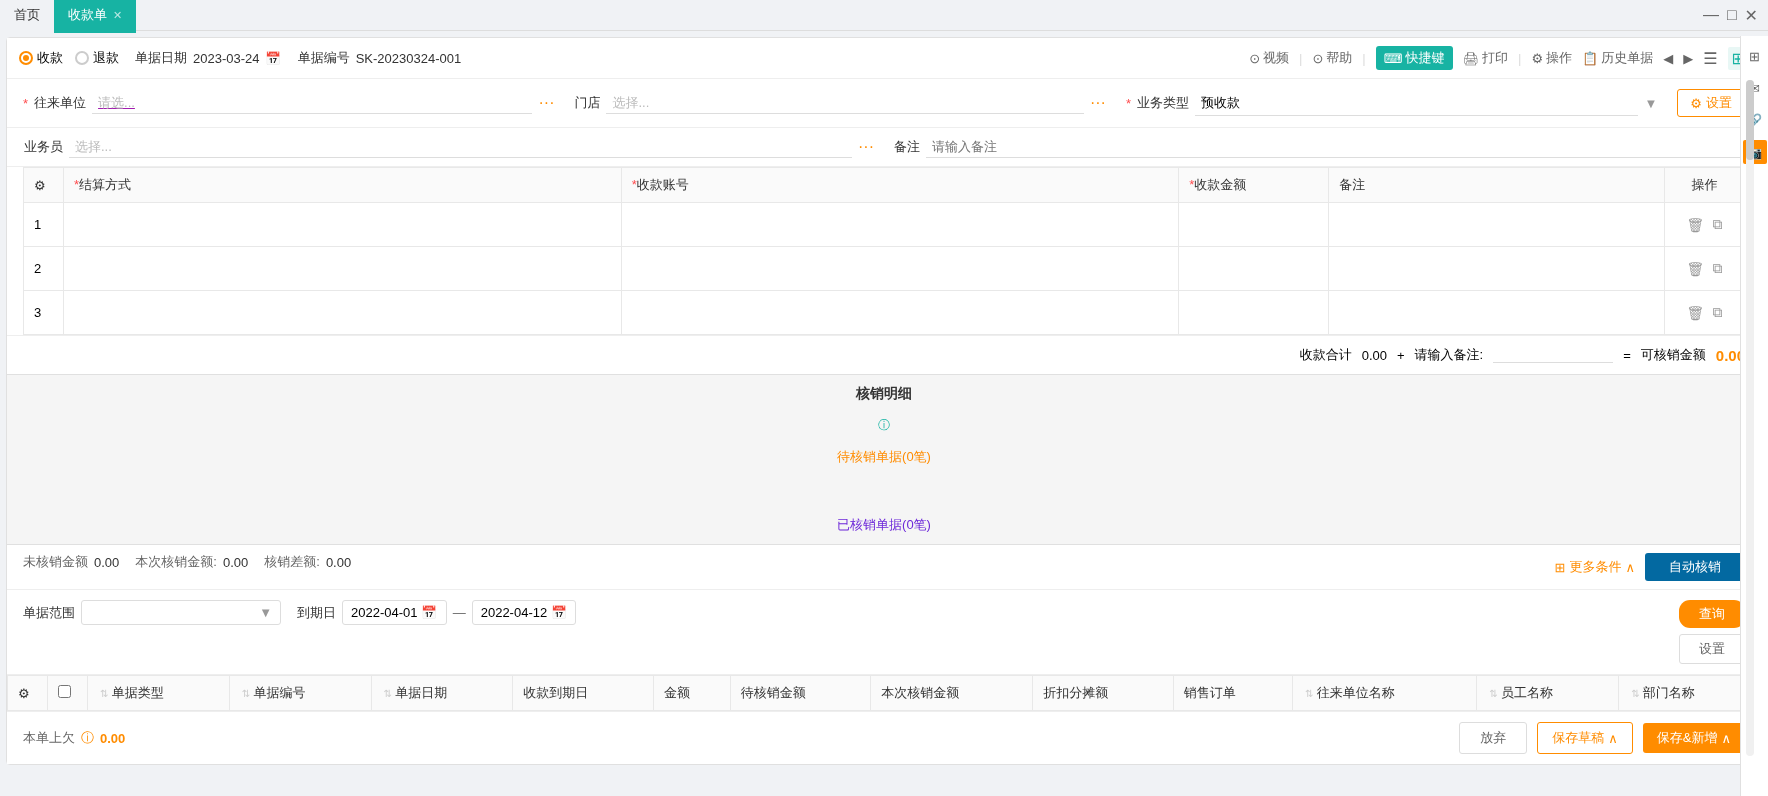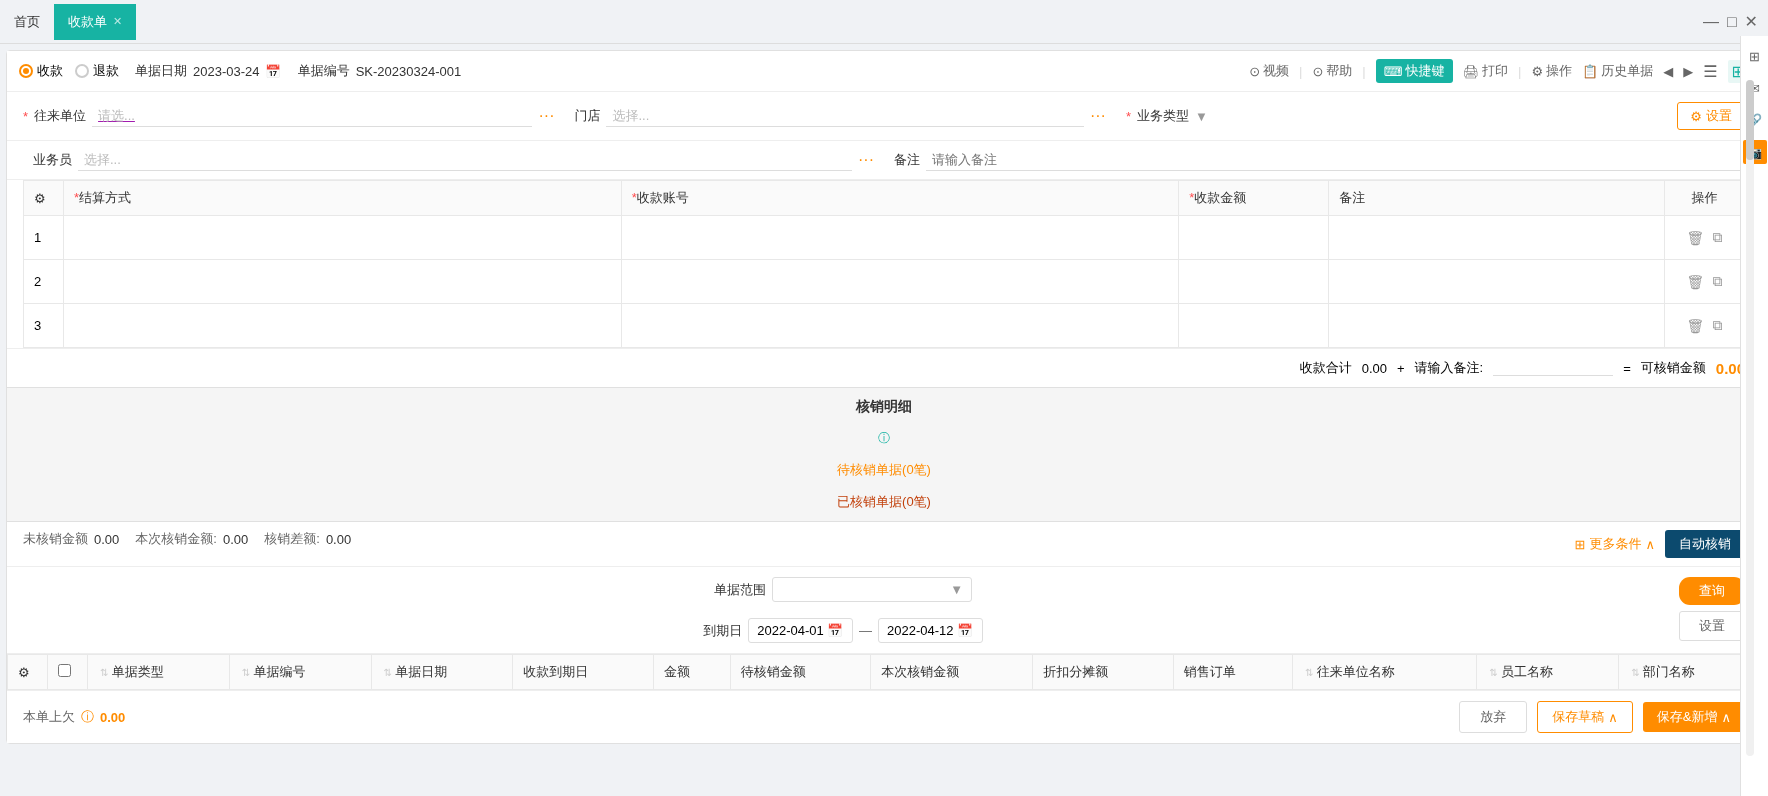--- a/index.html
+++ b/index.html
@@ -1,19 +1,19 @@
 <!DOCTYPE html>
 <html><head>
   <meta charset="utf-8">
   <style>
     * { box-sizing: border-box; margin: 0; padding: 0; font-family: 'Microsoft YaHei', Arial, sans-serif; font-size: 13px; }
     body { background: #f0f2f5; width: 1768px; min-height: 796px; overflow: hidden; }
 
     
-    .tab-bar { display: flex; align-items: center; background: #f0f2f5; height: 44px; border-bottom: 1px solid #ddd; }
+    .tab-bar { display: flex; align-items: center; background: #f0f2f5; height: 31px; border-bottom: 1px solid #ddd; }
     .tab-item { display: flex; align-items: center; padding: 0 14px; height: 36px; cursor: pointer; font-size: 13px; color: #333; }
     .tab-item.home { background: #f0f2f5; color: #333; }
     .tab-item.active { background: #17b3a3; color: #fff; }
     .tab-close { margin-left: 6px; font-size: 11px; opacity: 0.7; cursor: pointer; }
     .tab-bar-right { margin-left: auto; display: flex; align-items: center; gap: 8px; padding-right: 10px; color: #666; }
     .tab-bar-right span { cursor: pointer; font-size: 16px; }
 
     
     .toolbar { display: flex; align-items: center; padding: 8px 12px; border-bottom: 1px solid #eee; gap: 16px; background: #fff; }
     .radio-group { display: flex; align-items: center; gap: 12px; }
@@ -38,21 +38,21 @@
     .data-table th { background: #fafafa; border: 1px solid #e8e8e8; padding: 8px 10px; text-align: left; color: #333; font-weight: 500; white-space: nowrap; }
     .data-table td { border: 1px solid #e8e8e8; padding: 8px 10px; height: 44px; }
     .action-cell { display: flex; align-items: center; gap: 8px; justify-content: center; }
     .action-icon { cursor: pointer; color: #999; font-size: 14px; }
 
     
     .summary-row { display: flex; align-items: center; justify-content: flex-end; padding: 10px 16px; gap: 10px; border-top: 1px solid #eee; }
     .summary-orange { color: #ff8c00; font-weight: bold; font-size: 15px; }
     .summary-input { border: none; border-bottom: 1px solid #ddd; width: 120px; text-align: right; outline: none; }
     .filter-stat { display: flex; align-items: center; gap: 6px; }
-    .auto-write-off-btn { background: #0c4a6e; color: #fff; border: none; padding: 5px 14px; border-radius: 3px; cursor: pointer; }
+    .auto-write-off-btn { background: #0369a1; color: #fff; border: none; padding: 5px 24px; border-radius: 3px; cursor: pointer; }
     .query-btn { background: #ff8c00; color: #fff; border: none; padding: 5px 20px; border-radius: 11px; cursor: pointer; }
     .settings-outline-btn { border: 1px solid #ddd; color: #666; padding: 5px 14px; border-radius: 3px; cursor: pointer; background: #fff; }
 
     
     .bottom-table { width: 100%; border-collapse: collapse; }
     .bottom-table th { background: #fafafa; border: 1px solid #e8e8e8; padding: 8px 10px; text-align: left; color: #333; font-weight: 500; white-space: nowrap; font-size: 12px; }
     .sort-icon { color: #ccc; font-size: 10px; margin-left: 2px; }
 
     
     .footer { display: flex; align-items: center; padding: 10px 16px; border-top: 1px solid #eee; background: #fff; }
@@ -160,32 +160,33 @@
 
     <div style="display:flex; align-items:center; gap:6px; flex:1;">
       <span style="color:#333; white-space:nowrap;">门店</span>
       <input type="text" class="form-input" style="border-top: none; border-right: none; border-left: none; border-image: initial; border-bottom: 1px solid rgb(221, 221, 221); outline: none; padding: 3px 6px; flex: 1 1 0%; color: rgb(187, 187, 187);" placeholder="选择...">
       <span class="ellipsis-btn">···</span>
     </div>
 
     <div style="display:flex; align-items:center; gap:6px; flex:1;">
       <span style="color:#ff4d4f;">*</span>
       <span style="color:#333; white-space:nowrap;">业务类型</span>
+      <span style="flex:1; border-bottom:1px solid #ddd; padding:3px 6px;">预收款</span>
       <span style="color:#999; cursor:pointer;">▼</span>
     </div>
 
     <div class="settings-btn">
       <span>⚙</span>
       <span>设置</span>
     </div>
   </div>
 
   <div style="padding: 8px 16px; display:flex; align-items:center; gap:20px; border-bottom:1px solid #eee;">
     <div style="display:flex; align-items:center; gap:6px; flex:1;">
-      <span style="color:#333; white-space:nowrap; margin-left:10px;">业务员</span>
+      <span style="color:#333; white-space:nowrap; margin-left:1px;">业务员</span>
       <input type="text" class="form-input" style="border-top: none; border-right: none; border-left: none; border-image: initial; border-bottom: 1px solid rgb(221, 221, 221); outline: none; padding: 3px 6px; flex: 1 1 0%; color: rgb(187, 187, 187);" placeholder="选择...">
       <span class="ellipsis-btn">···</span>
     </div>
     <div style="display:flex; align-items:center; gap:6px; flex:1;">
       <span style="color:#333; white-space:nowrap;">备注</span>
       <input type="text" style="border-top: none; border-right: none; border-left: none; border-image: initial; border-bottom: 1px solid rgb(221, 221, 221); outline: none; padding: 3px 6px; flex: 1 1 0%; color: rgb(187, 187, 187);" placeholder="请输入备注">
     </div>
   </div>
 
   <div style="padding: 0 16px;">
@@ -264,21 +265,21 @@
     <input type="text" class="summary-input" style="">
     <span>=</span>
     <span>可核销金额</span>
     <span class="summary-orange">0.00</span>
   </div>
 
   <div style="background:#f5f5f5; padding:10px 16px; display:flex; align-items:center; gap:14px; border-top:1px solid #e0e0e0; border-bottom:1px solid #e0e0e0;flex-direction:column;">
     <span style="font-size:14px; font-weight:600; color:#333;">核销明细</span>
     <span class="info-icon">ⓘ</span>
     <span style="color:#ff8c00; cursor:pointer;">待核销单据(0笔)</span>
-    <span style="color:#c2410c; cursor:pointer;">已核销单据(0笔)</span>
+    <span style="color:#6d28d9; cursor:pointer;margin-top:36px;">已核销单据(0笔)</span>
   </div>
 
   <div style="padding:8px 16px; display:flex; align-items:flex-start; gap:16px; border-bottom:1px solid #eee;">
     <div class="filter-stat">
       <span style="color:#666;">未核销金额</span>
       <span style="color:#333; font-weight:500;">0.00</span>
     </div>
     <div class="filter-stat">
       <span style="color:#666;">本次核销金额:</span>
       <span style="color:#333; font-weight:500;">0.00</span>
@@ -294,21 +295,21 @@
         <span>∧</span>
       </span>
       <button class="auto-write-off-btn">
         <span>自动核销</span>
       </button>
     </div>
   </div>
 
   <div style="padding:10px 16px; display:flex; align-items:flex-start; gap:16px; border-bottom:1px solid #eee;">
     <div style="display:flex; flex-direction:column; gap:8px; flex:1;">
-      <div style="display:flex; align-items:center; gap:16px; flex-wrap:wrap;flex-direction:column;">
+      <div style="display:flex; align-items:center; gap:16px; flex-wrap:wrap;">
 
         <div style="display:flex; align-items:center; gap:6px;">
           <span style="color:#333; white-space:nowrap;">单据范围</span>
           <div style="display:flex; align-items:center; border:1px solid #ddd; border-radius:3px; padding:4px 8px; min-width:200px; gap:4px; cursor:pointer;">
             <span style="flex:1; color:#bbb;"></span>
             <span style="color:#999;">▼</span>
           </div>
         </div>
 
         <div style="display:flex; align-items:center; gap:6px;">

